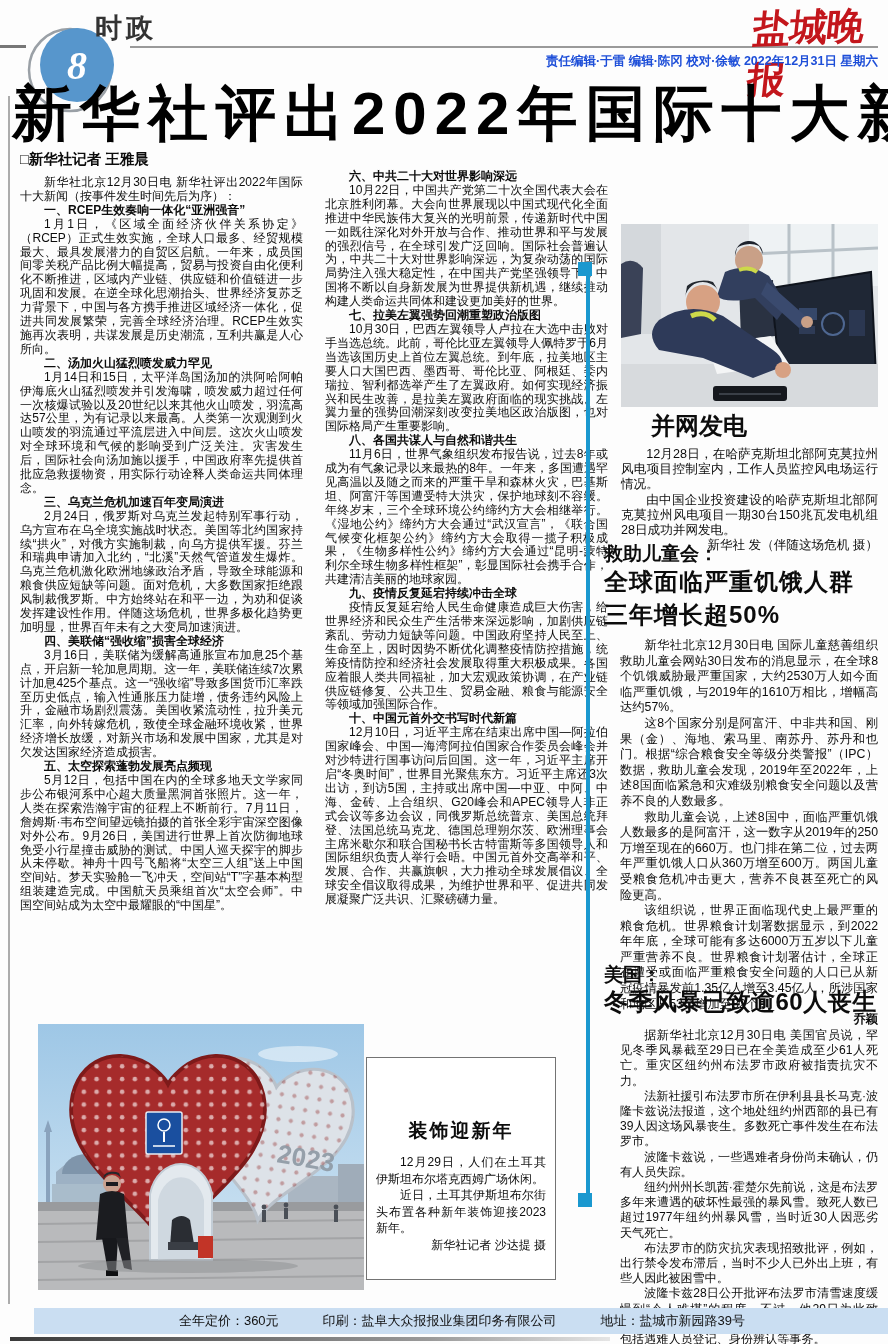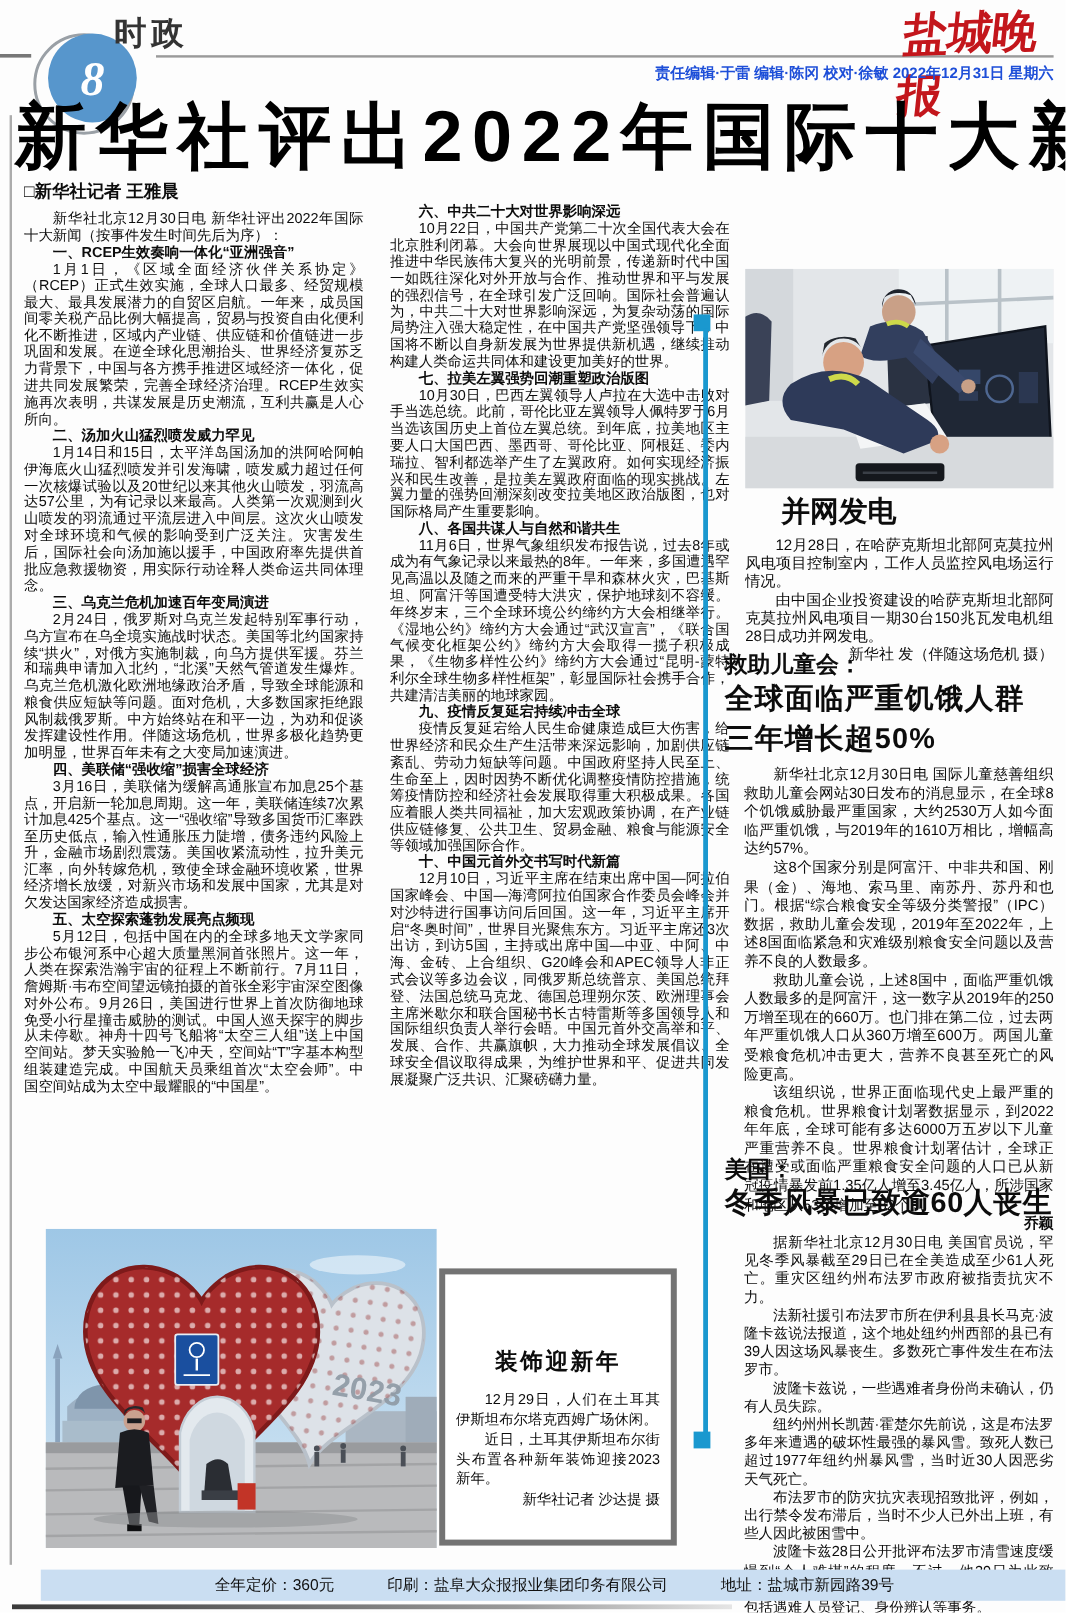--- a/index.html
+++ b/index.html
@@ -35,21 +35,21 @@
   #children-title1{left:604px;top:566px;font-size:24px;font-weight:800;letter-spacing:1px;}
   #children-title2{left:604px;top:599px;font-size:24px;font-weight:800;letter-spacing:1px;}
   #children-body{left:620px;top:638px;width:258px;font-size:12.3px;line-height:15.6px;text-align:justify;}
   #children-body p,#storm-body p{margin:0;text-indent:2em;}
   .signer{text-align:right;text-indent:0 !important;font-weight:bold;}
   #storm-kicker{left:604px;top:962px;font-size:19px;font-weight:bold;text-align:right;}
   #storm-title{left:604px;top:986px;font-size:24px;font-weight:800;letter-spacing:0.5px;}
   #storm-body{left:620px;top:1028px;width:258px;font-size:12.1px;line-height:15.2px;text-align:justify;}
   
   #heart-photo{left:38px;top:1024px;}
-  #heart-capbox{left:366px;top:1057px;width:188px;height:221px;border:5px solid #737373;background:#fff;}
+  #heart-capbox{left:366px;top:1057px;width:188px;height:221px;border:1px solid #737373;background:#fff;}
   #heart-cap-title{margin-top:60px;text-align:center;font-size:19px;font-weight:bold;letter-spacing:2px;}
   #heart-cap-text{margin:10px 9px 0 9px;font-size:12px;line-height:16.6px;text-align:justify;}
   #heart-cap-text p{margin:0;text-indent:2em;}
   
   #footer-bar{left:34px;top:1308px;width:856px;height:26px;background:#cadef2;display:flex;
               justify-content:center;gap:44px;align-items:center;font-size:13px;color:#111;}
   #left-edge{left:8px;top:96px;width:2px;height:1208px;background:#909090;opacity:.75;}
   #bottom-shadow{left:10px;top:1337px;width:600px;height:4px;
                  background:linear-gradient(to right,#3a3a3a,#9a9a9a 70%,#e5e5e5);}
 </style>

